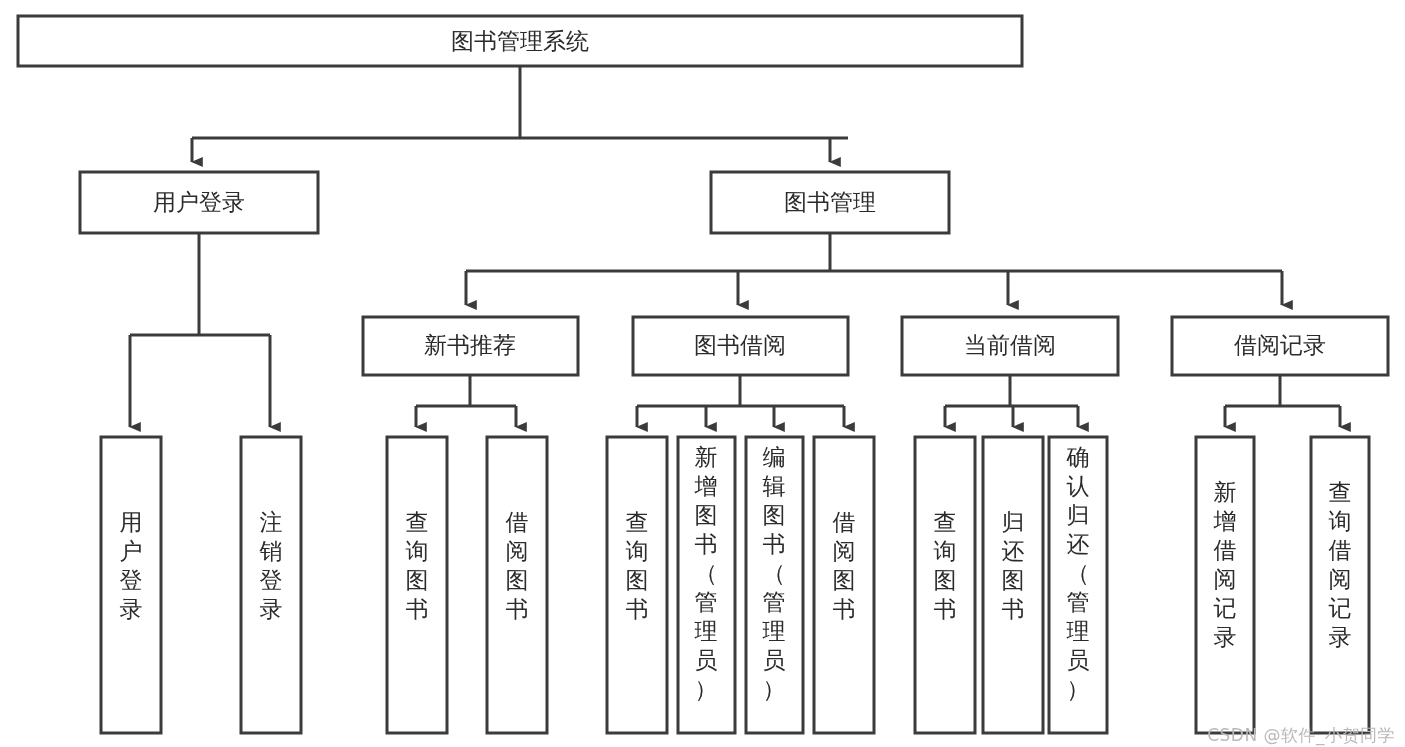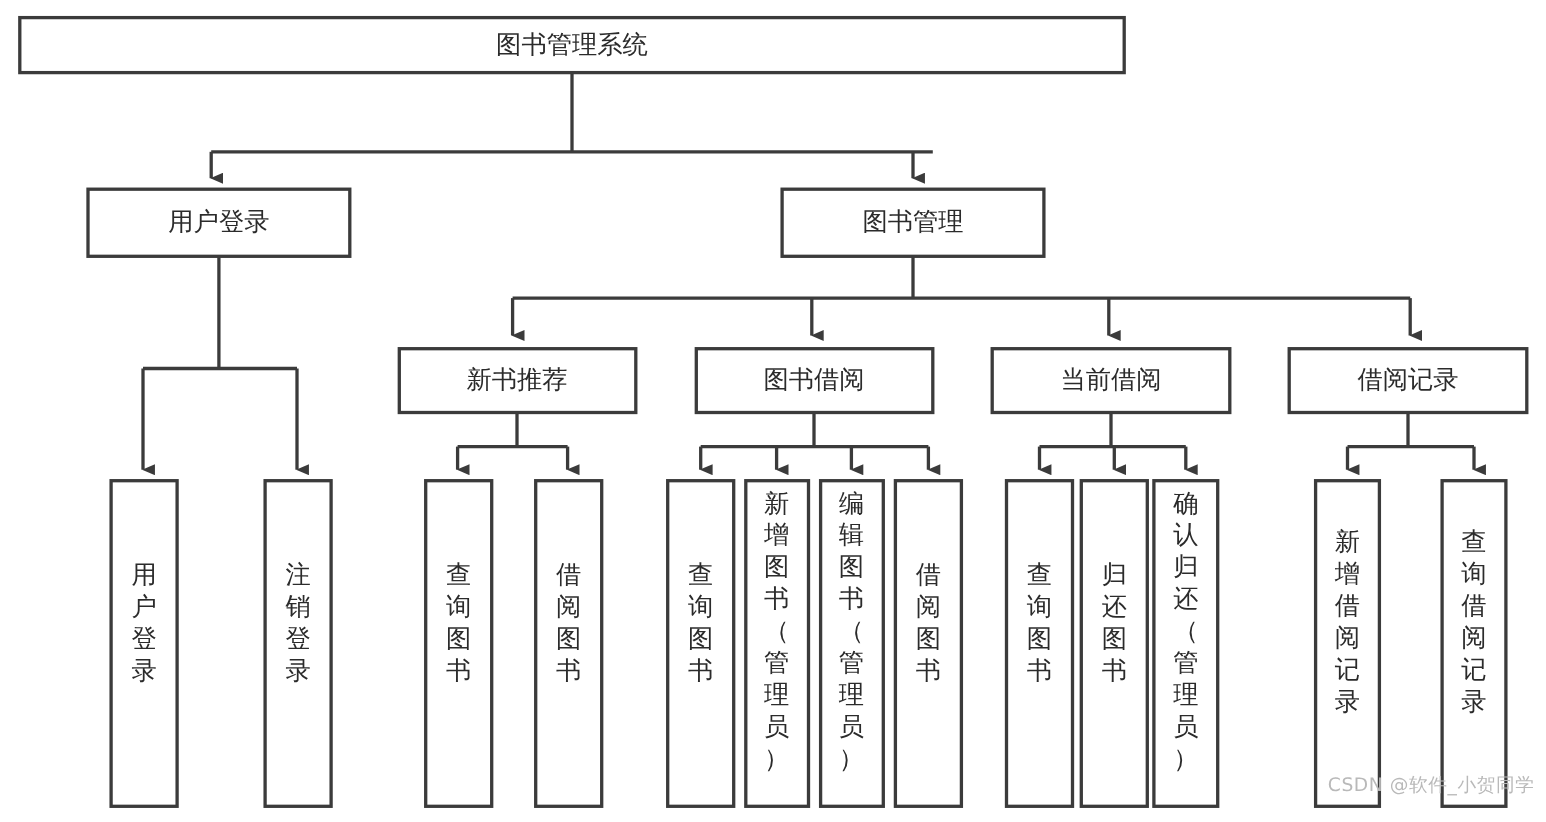--- a/index.html
+++ b/index.html
@@ -41,21 +41,21 @@
   }
   .node-label-vertical {
     fill: #2b2b2b;
     font-family: "DejaVu Sans", "Liberation Sans", sans-serif;
     font-size: 23px;
     text-anchor: middle;
   }
   .watermark {
     position: absolute;
     right: 10px;
-    bottom: 22px;
+    bottom: 0;
     font-family: "DejaVu Sans", "Liberation Sans", sans-serif;
     font-size: 17px;
     color: #b9b9b9;
     white-space: nowrap;
     letter-spacing: 0.5px;
   }
 </style>
 </head>
 <body>
 

